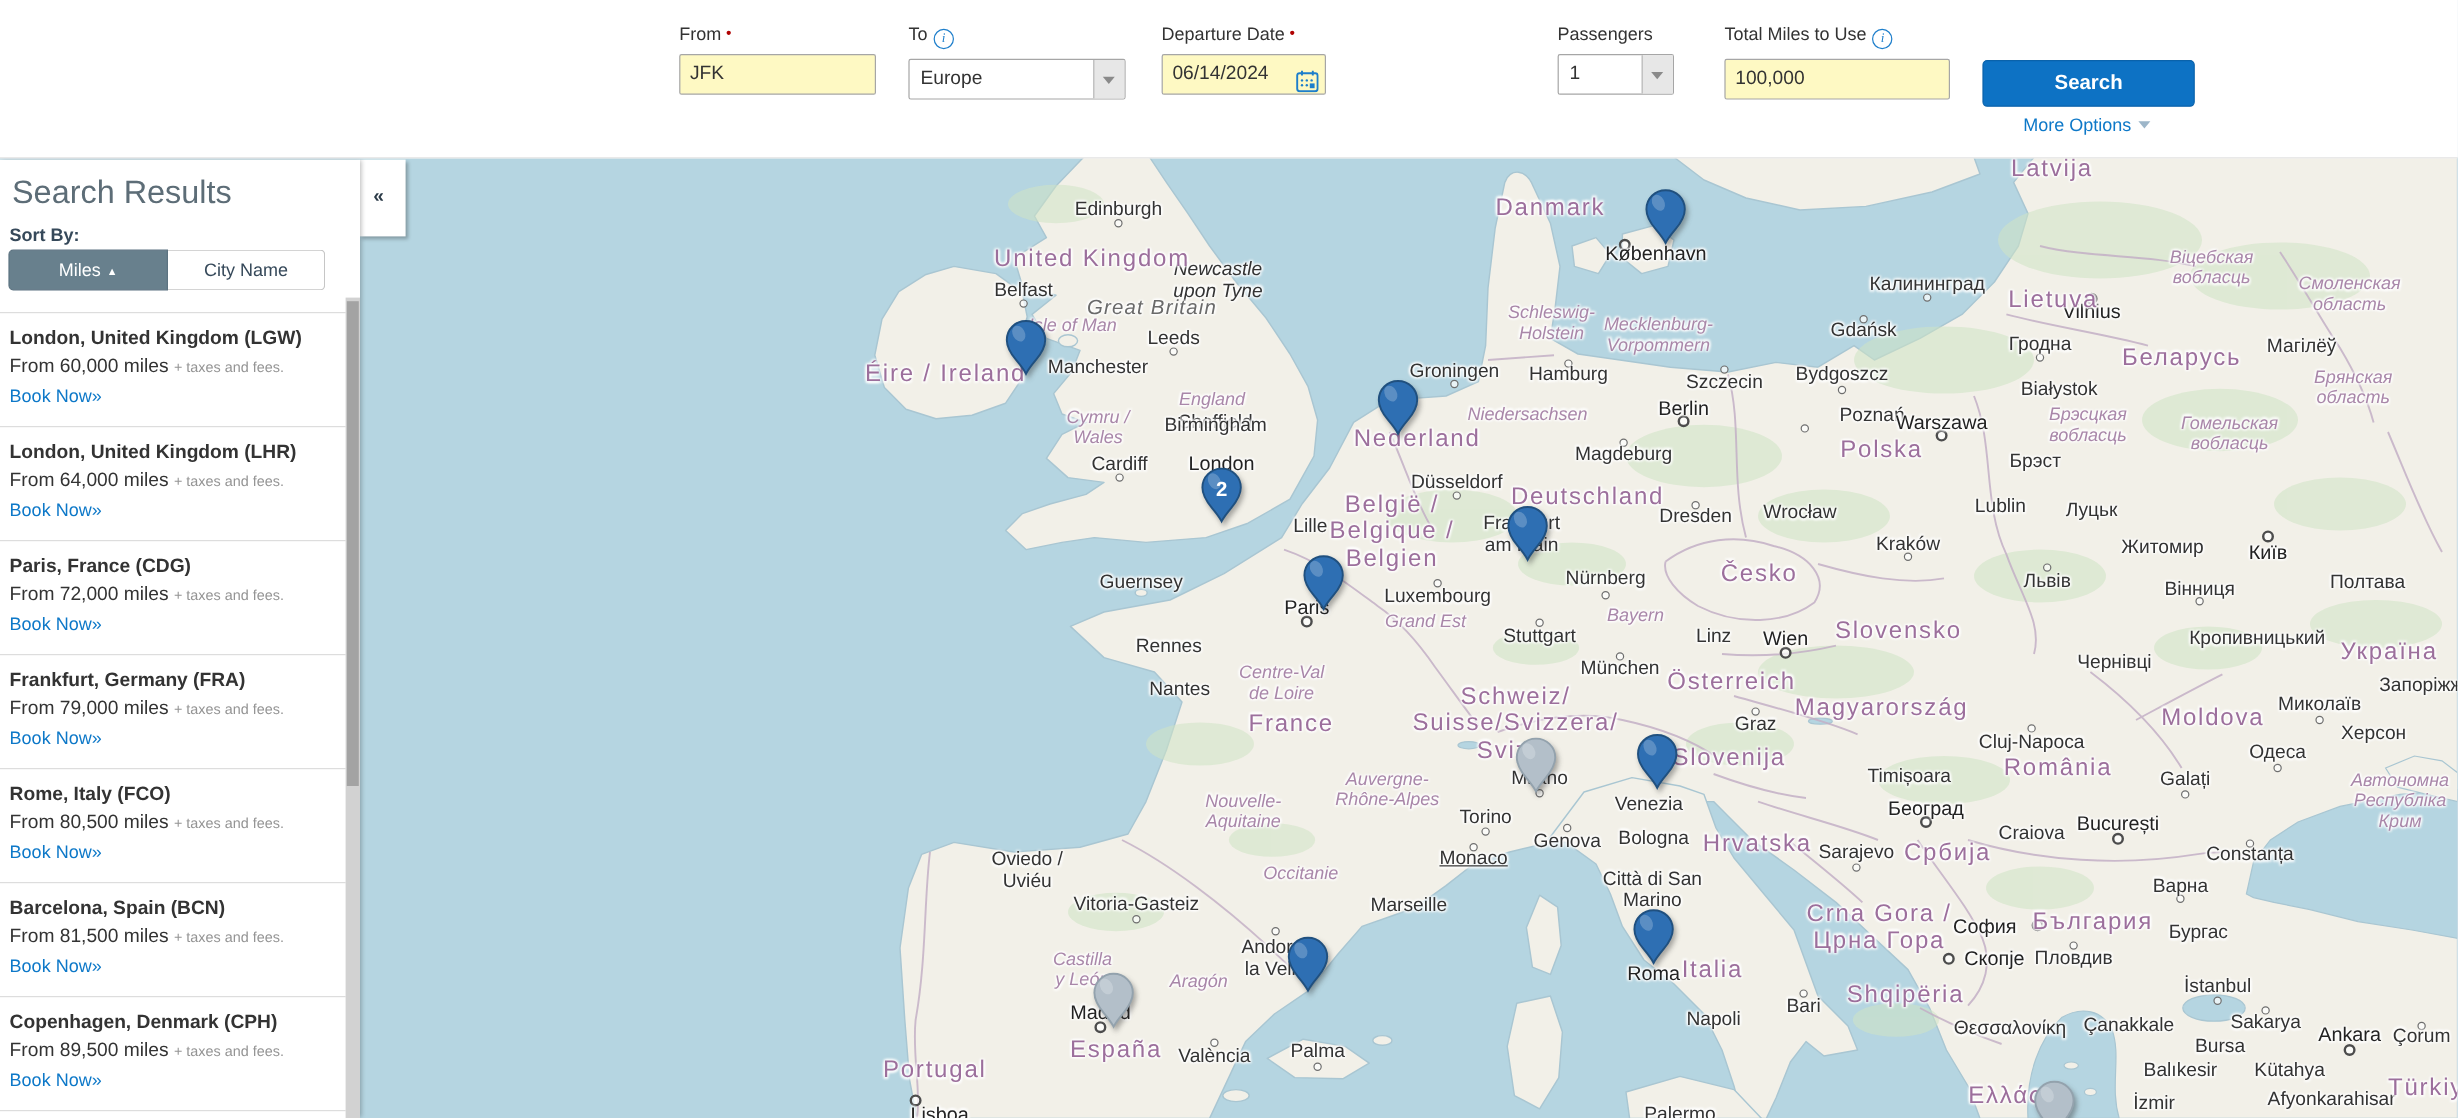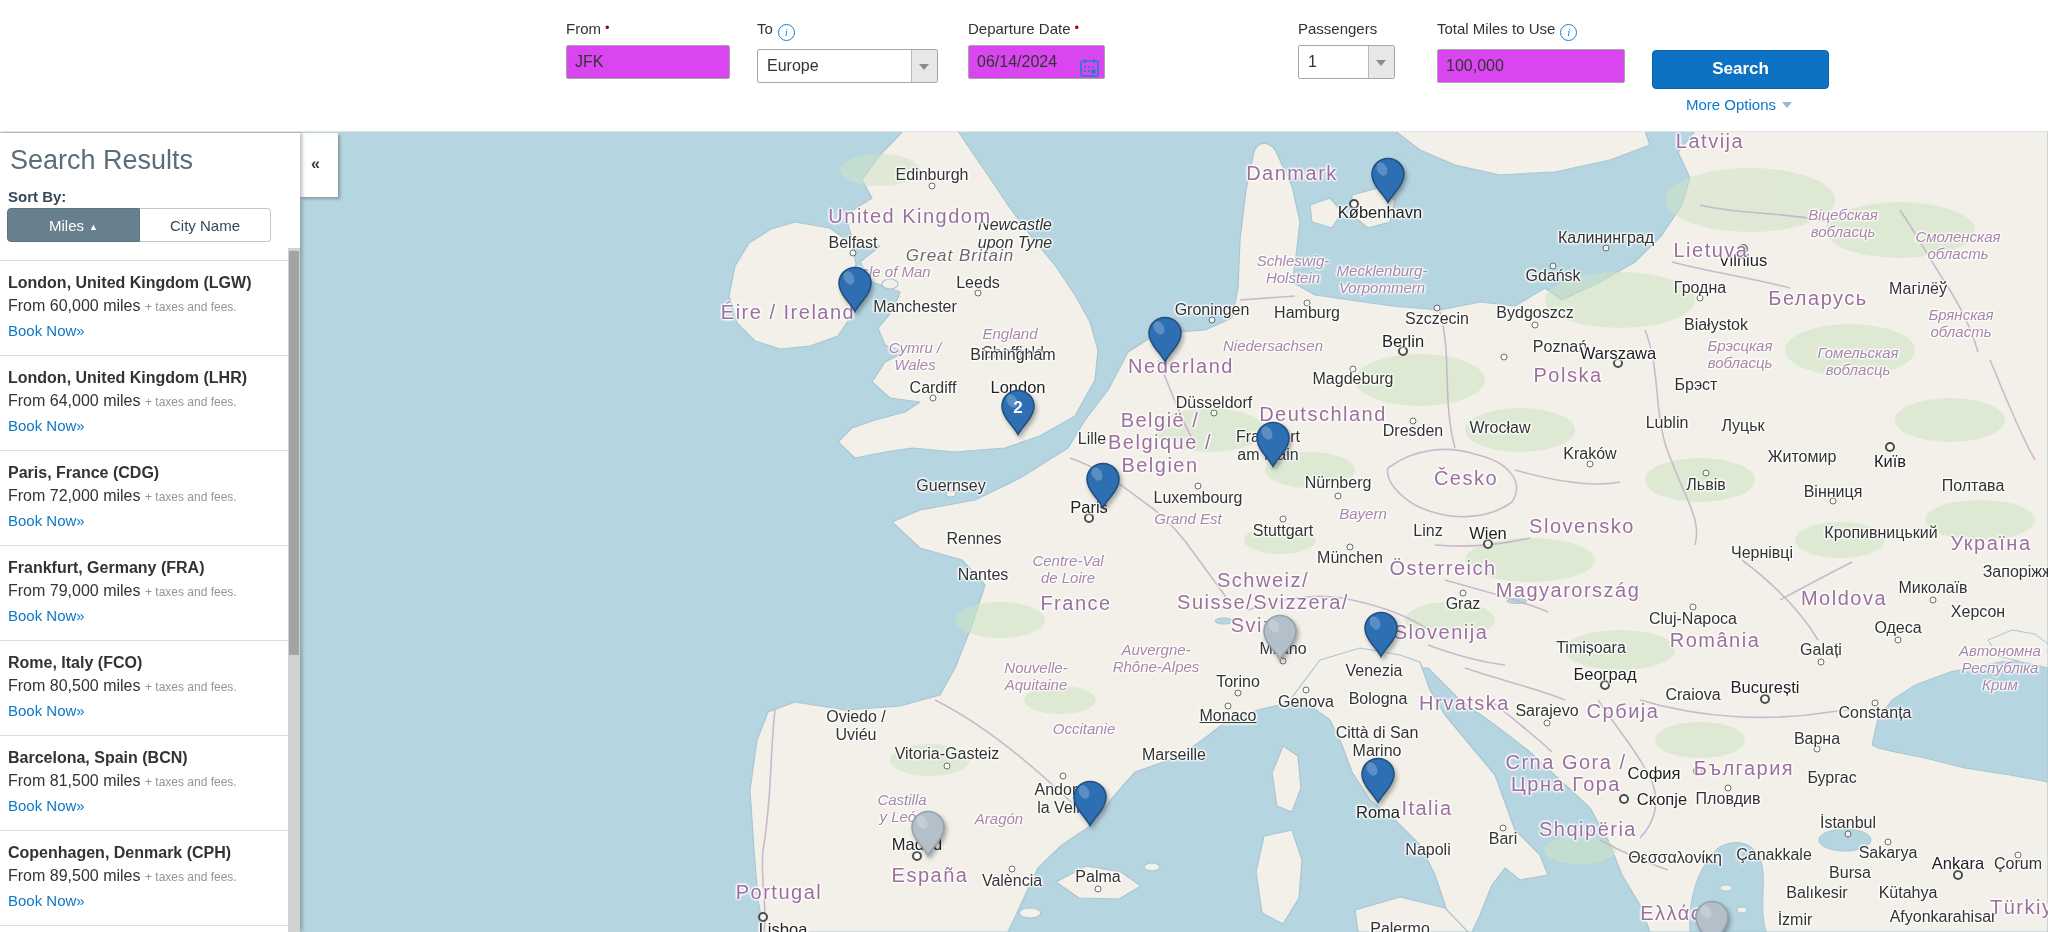--- a/index.html
+++ b/index.html
@@ -4,21 +4,21 @@
 <style>
   html,body{margin:0;padding:0;background:#fff;}
   .page{position:relative;width:2048px;height:932px;overflow:hidden;font-family:"Liberation Sans","DejaVu Sans",sans-serif;}
 
   
   .topbar{position:absolute;left:0;top:0;width:2048px;height:131px;background:#fff;z-index:40;border-bottom:1px solid #e4e4e4;}
   .field{position:absolute;top:20px;}
   .field label{display:block;font-size:15px;color:#333;margin-bottom:8px;white-space:nowrap;}
   .req{color:#b00202;font-size:13px;margin-left:4px;vertical-align:top;}
   .info-i{display:inline-block;width:15px;height:15px;border:1px solid #1d7ecb;border-radius:50%;color:#1d7ecb;font-size:11px;line-height:15px;text-align:center;font-style:italic;font-family:"Liberation Serif",serif;margin-left:5px;vertical-align:-2px;}
-  .tbox{height:34px;border:1px solid #a6a6a6;border-radius:2px;background:#d946ef;font-size:16px;color:#333;padding:0 8px;width:100%;box-sizing:border-box;font-family:inherit;}
+  .tbox{height:34px;border:1px solid #a6a6a6;border-radius:2px;background:#fef9c3;font-size:16px;color:#333;padding:0 8px;width:100%;box-sizing:border-box;font-family:inherit;}
   .selbox{position:relative;height:34px;border:1px solid #a6a6a6;border-radius:2px;background:#fff;box-sizing:border-box;}
   .selbox .selval{position:absolute;left:9px;top:7px;font-size:16px;color:#333;}
   .selbox .selarrow{position:absolute;right:0;top:0;width:25px;height:32px;background:#e7e7e7;border-left:1px solid #b9b9b9;}
   .selbox .selarrow:after{content:"";position:absolute;left:7px;top:14px;border:5px solid transparent;border-top:6px solid #8a8a8a;}
   .datewrap{position:relative;}
   .cal-icon{position:absolute;right:6px;top:8px;width:19px;height:19px;}
   .search-btn{position:absolute;left:1652px;top:50px;width:175px;height:37px;background:#0d72c4;border:1px solid #0a62aa;border-radius:4px;color:#fff;font-size:17px;font-weight:bold;text-align:center;line-height:35px;cursor:pointer;}
   .more-opt{position:absolute;left:1686px;top:96px;font-size:15px;color:#0d78c8;cursor:pointer;}
   .more-opt .chev{display:inline-block;margin-left:6px;border:5px solid transparent;border-top:6px solid #9db6c9;vertical-align:-3px;}
 

